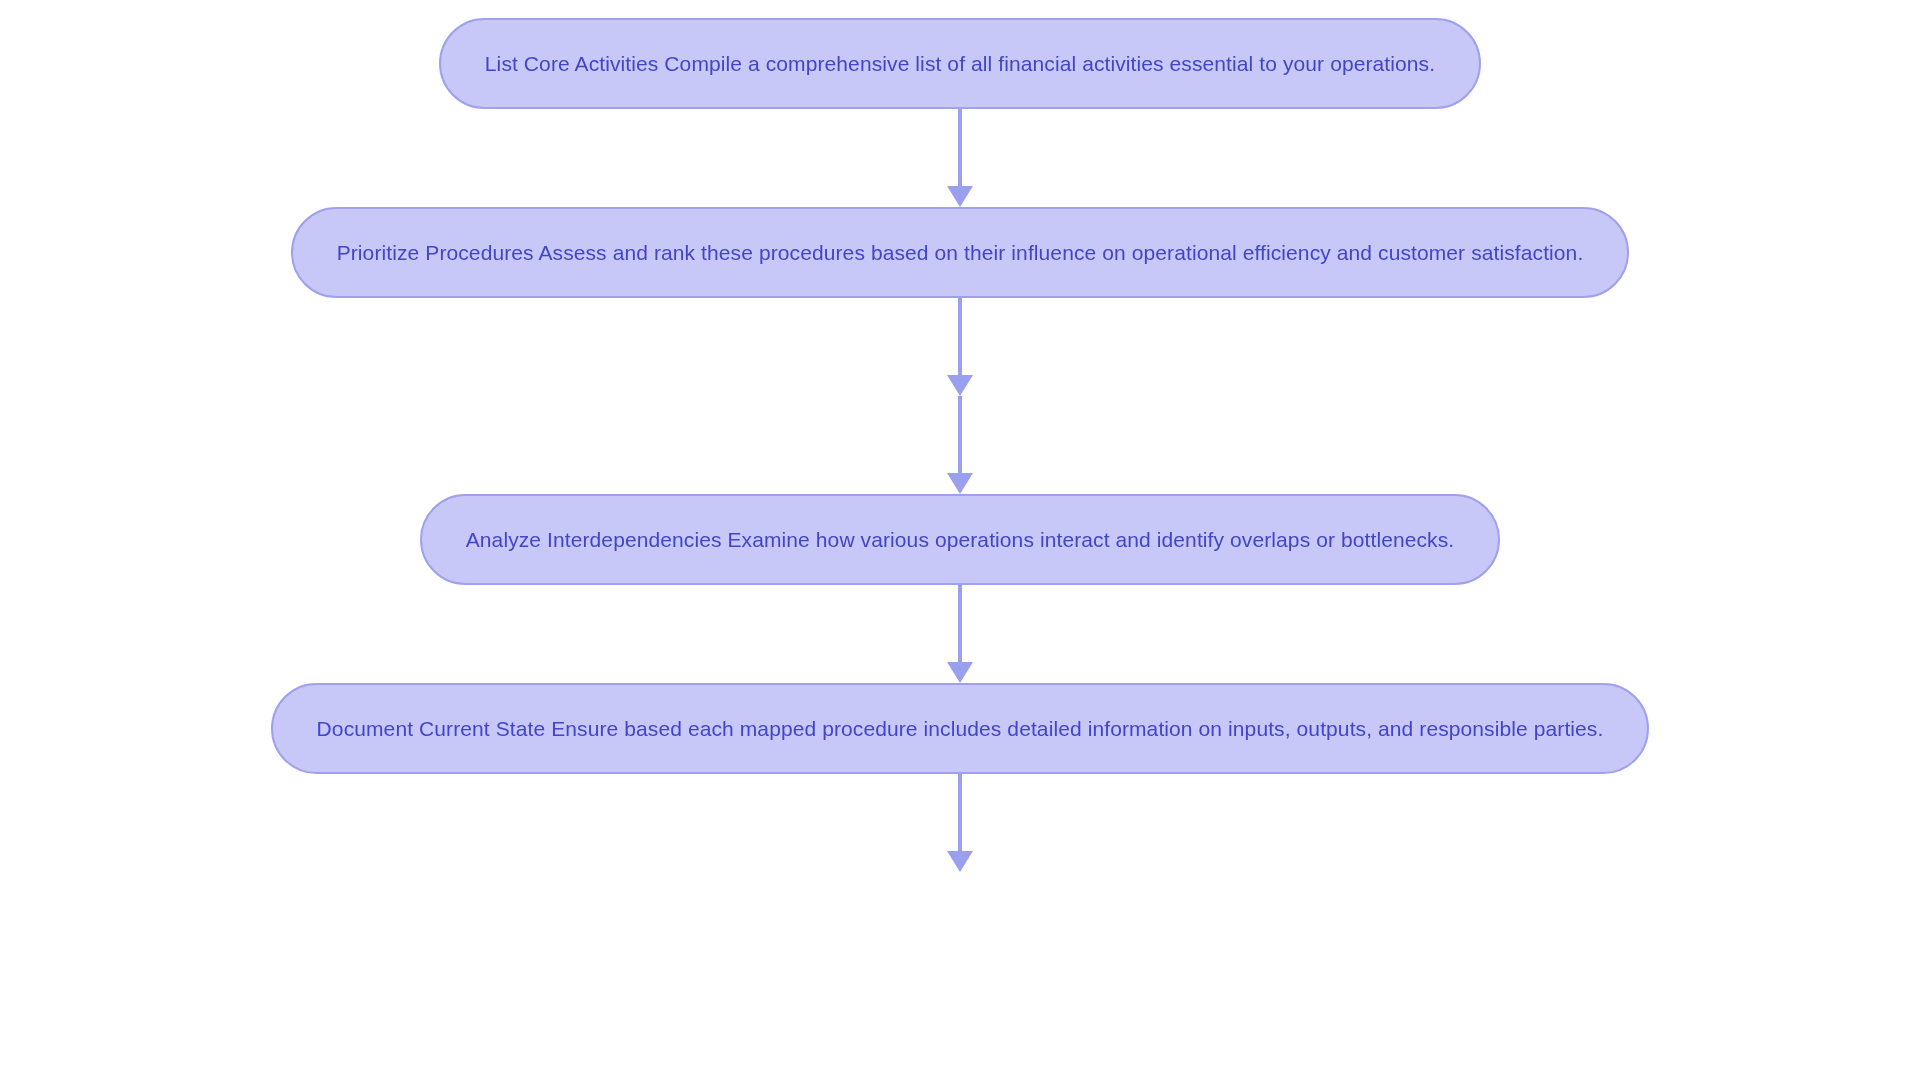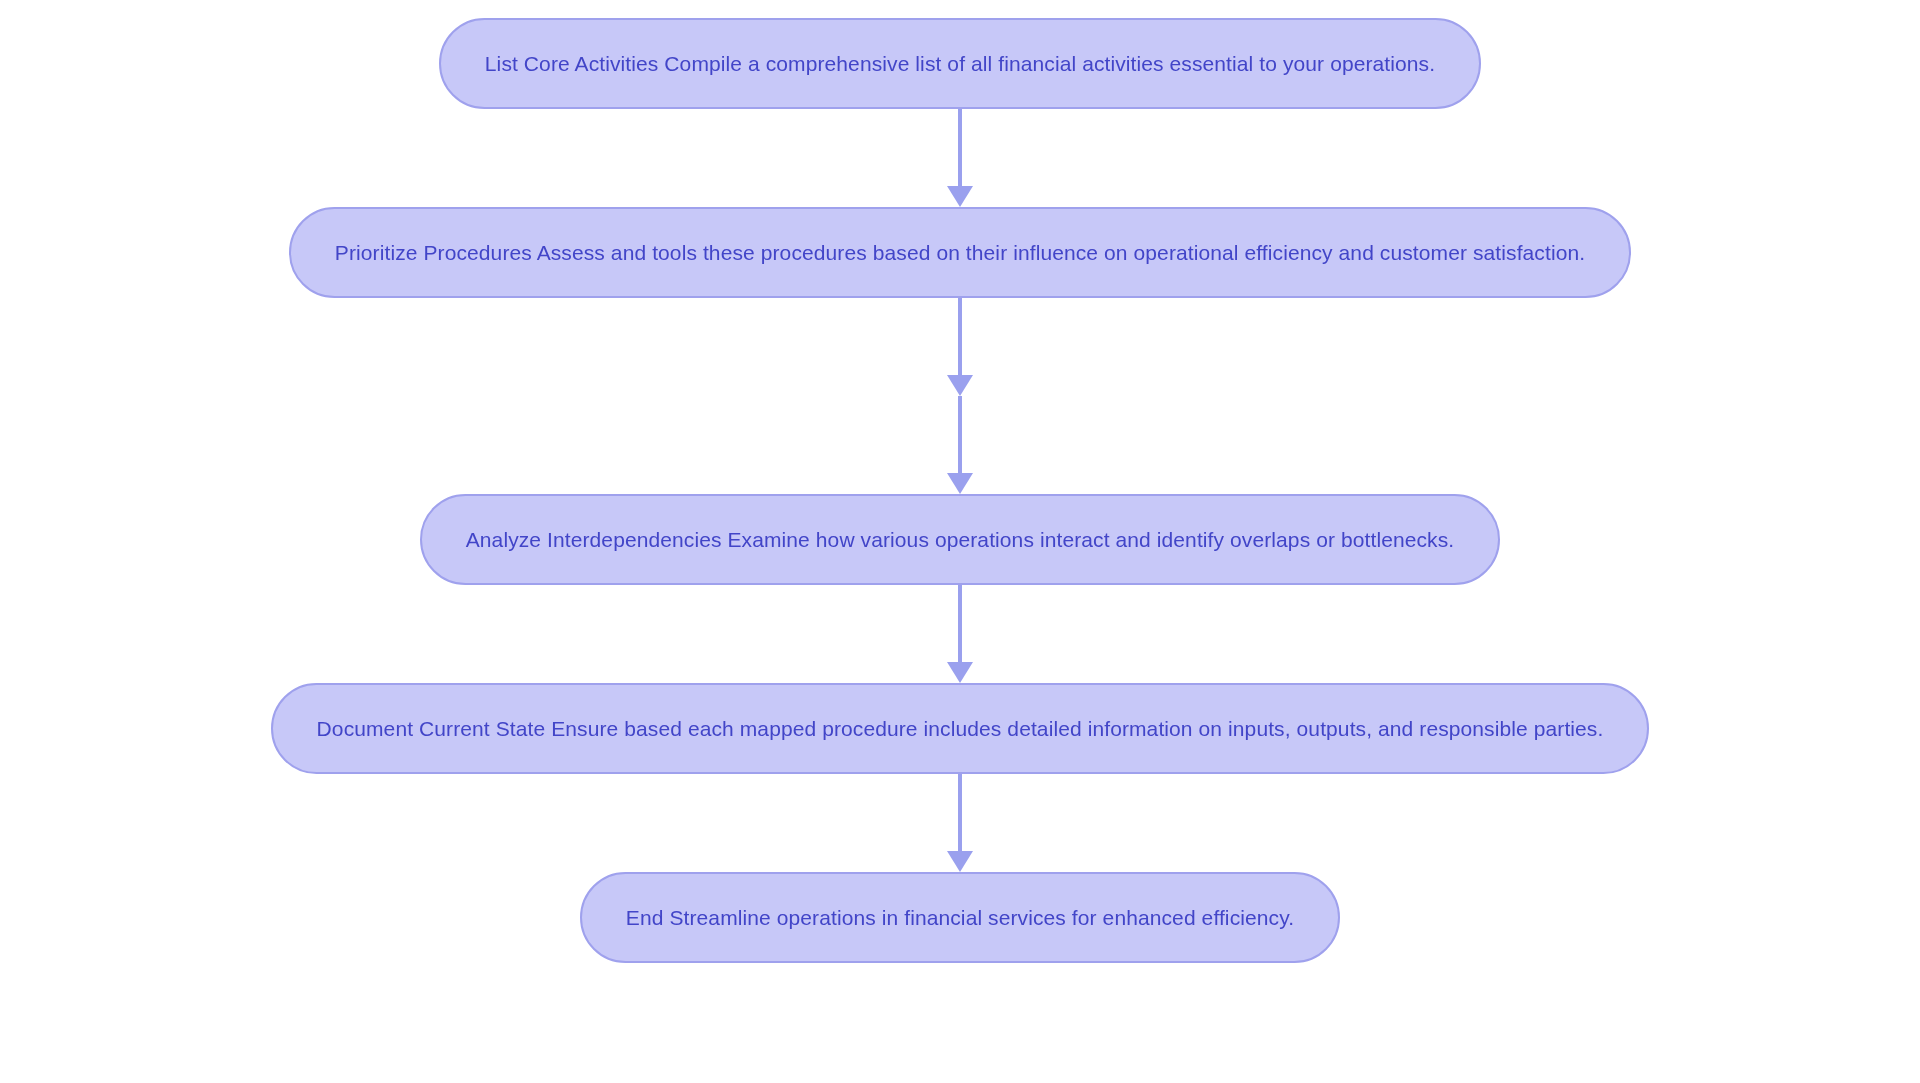--- a/index.html
+++ b/index.html
@@ -74,21 +74,21 @@
   <div class="node">
     <span class="node-label">List Core Activities Compile a comprehensive list of all financial activities essential to your operations.</span>
   </div>
 
   <div class="arrow">
     <div class="arrow-line"></div>
     <div class="arrow-head"></div>
   </div>
 
   <div class="node">
-    <span class="node-label">Prioritize Procedures Assess and tools these procedures based on their influence on operational efficiency and customer satisfaction.</span>
+    <span class="node-label">Prioritize Procedures Assess and rank these procedures based on their influence on operational efficiency and customer satisfaction.</span>
   </div>
 
   <div class="arrow">
     <div class="arrow-line"></div>
     <div class="arrow-head"></div>
   </div>
 
 
   <div class="arrow">
     <div class="arrow-line"></div>
@@ -106,17 +106,14 @@
 
   <div class="node">
     <span class="node-label">Document Current State Ensure based each mapped procedure includes detailed information on inputs, outputs, and responsible parties.</span>
   </div>
 
   <div class="arrow">
     <div class="arrow-line"></div>
     <div class="arrow-head"></div>
   </div>
 
-  <div class="node">
-    <span class="node-label">End Streamline operations in financial services for enhanced efficiency.</span>
-  </div>
 
 </div>
 
 </body></html>

